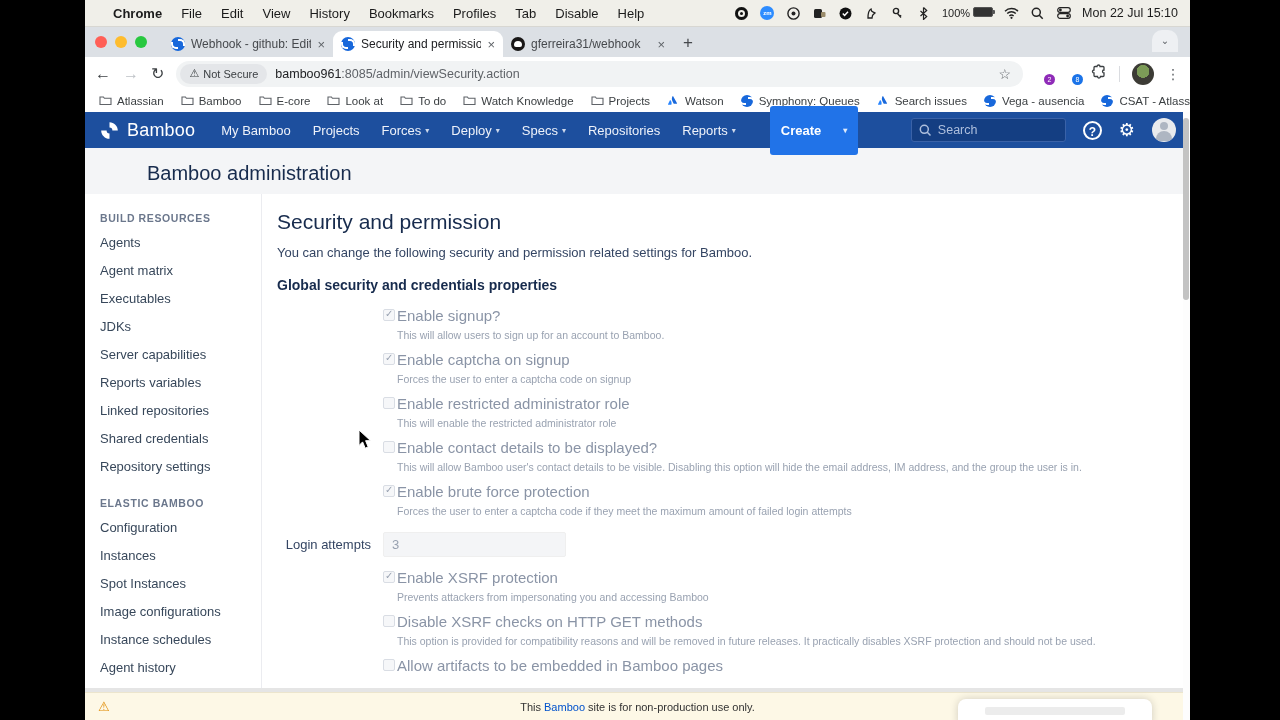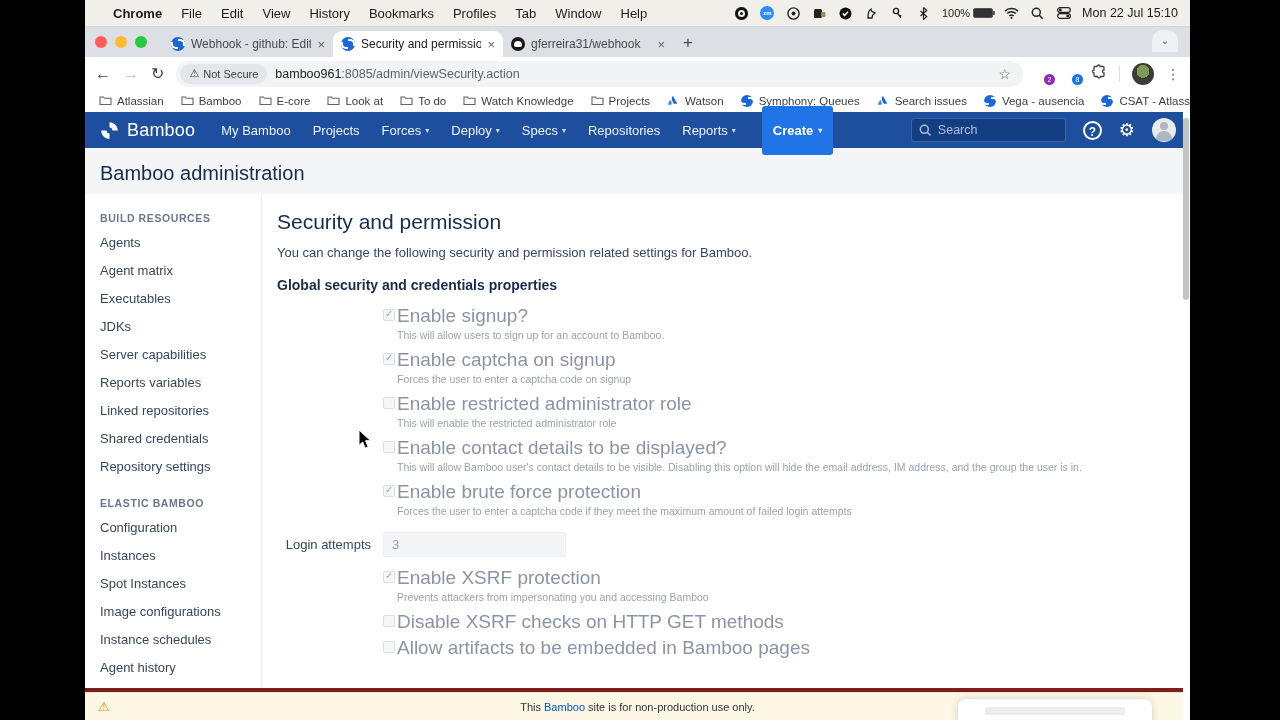--- a/index.html
+++ b/index.html
@@ -1,30 +1,30 @@
 <!DOCTYPE html>
 <html><head>
 <meta charset="utf-8">
 <style>
   * { margin:0; padding:0; box-sizing:border-box; }
   html,body { width:1280px; height:720px; background:#000; overflow:hidden;
               font-family:"Liberation Sans", sans-serif; }
-  .screen { position:absolute; left:85px; top:0; width:1105px; height:720px; background:#7f1d1d; overflow:hidden; }
+  .screen { position:absolute; left:85px; top:0; width:1105px; height:720px; background:#e5e5e5; overflow:hidden; }
 
   
   .menubar { height:27px; background:#f0efe9; display:flex; align-items:center; padding:0 12px; font-size:13px; color:#1b1b1b; border-bottom:1px solid #d8d7d2;}
   .menubar .apple { font-size:14px; margin-right:16px; }
   .menubar .mitem { margin-right:19px; }
   .menubar .mitem.app { font-weight:bold; }
   .menubar .spacer { flex:1; }
   .status { display:flex; align-items:center; gap:11px; }
   .sicon { display:inline-flex; align-items:center; justify-content:center; width:15px; height:15px; font-size:11px; color:#222; }
   .dotblack { width:13px;height:13px;border-radius:50%;background:#111; box-shadow:inset 0 0 0 3px #111, inset 0 0 0 5px #f0efe9; }
   .zoomapp { width:14px;height:14px;border-radius:50%;background:#2d8cff;color:#fff;font-size:6px;display:flex;align-items:center;justify-content:center;font-weight:bold;}
-  .battery { display:flex; align-items:center; gap:3px; font-size:11px; color:#222;}
+  .battery { display:flex; align-items:flex-start; gap:3px; font-size:11px; color:#222;}
   .battbody { width:20px;height:10px;border:1px solid #555;border-radius:2px;position:relative;background:#333;}
   .battbody::after { content:""; position:absolute; right:-3px; top:2px; width:2px;height:4px;background:#555;border-radius:0 1px 1px 0;}
   .clock { font-size:12.5px; color:#1b1b1b; white-space:nowrap; }
 
   
   .tabstrip { height:30px; background:#dce0e5; display:flex; align-items:flex-end; padding:0 10px; position:relative;}
   .lights { display:flex; gap:8px; align-items:center; height:30px; margin-right:16px; }
   .light { width:12px; height:12px; border-radius:50%; }
   .light.r{background:#ff5f57}.light.y{background:#febc2e}.light.g{background:#28c840}
   .tab { width:170px; height:26px; display:flex; align-items:center; padding:0 8px; font-size:12px; color:#46494d; border-radius:9px 9px 0 0; position:relative;}
@@ -65,50 +65,50 @@
   .bm-spacer { flex:1; }
   .bmsep { width:1px; height:14px; background:#dadce0; }
 
   
   .appnav { height:36px; background:#1d4f9e; display:flex; align-items:center; padding:0 14px; color:#fff; }
   .brand { display:flex; align-items:center; gap:7px; margin-right:26px; }
   .brandname { font-size:18px; letter-spacing:.2px; }
   .anav { display:flex; align-items:center; gap:22px; font-size:13px; }
   .anav .ni { display:flex; align-items:center; gap:4px; color:#eef2fa; }
   .caret { font-size:8px; opacity:.85; }
-  .createbtn { background:#2173e8; border-radius:3px; padding:17px 11px; font-size:13px; font-weight:bold; display:flex; gap:5px; align-items:center; margin-left:4px;}
+  .createbtn { background:#2173e8; border-radius:3px; padding:17px 11px; font-size:13px; font-weight:bold; display:flex; gap:22px; align-items:center; margin-left:12px;}
   .nav-right { margin-left:auto; display:flex; align-items:center; gap:17px; }
   .searchbox { width:155px; height:24px; background:#143e82; border:1px solid #3a62a8; border-radius:3px; display:flex; align-items:center; padding:0 7px; gap:6px;}
   .searchbox input { background:transparent; border:none; outline:none; color:#cdd9ef; font-size:12.5px; width:110px; font-family:"Liberation Sans",sans-serif;}
   .searchbox input::placeholder { color:#aebfdd; }
   .qmark { width:19px; height:19px; border:2px solid #fff; border-radius:50%; font-size:12px; line-height:19px; text-align:center; font-weight:bold;}
   .gear { font-size:18px; line-height:18px; }
   .navatar { width:24px; height:24px; border-radius:50%; background:#e8eaed; position:relative; overflow:hidden;}
   .navatar::before{content:"";position:absolute;left:8px;top:4px;width:8px;height:8px;border-radius:50%;background:#aeb6c2;}
   .navatar::after{content:"";position:absolute;left:4px;top:13px;width:16px;height:10px;border-radius:8px 8px 0 0;background:#aeb6c2;}
 
   
   .pagehead { height:50px; background:#f4f5f7; display:flex; align-items:center; padding:0 15px; }
-  .pagetitle { font-size:20px; font-weight:500; color:#172b4d; }
+  .pagetitle { font-size:20px; font-weight:500; color:#172b4d;margin-left:47px; }
 
   
   .bodywrap { position:absolute; top:194px; left:0; width:1098px; height:494px; display:flex; overflow:hidden; background:#fff;}
   .sidebar { width:177px; flex:none; border-right:1px solid #ebecf0; padding:18px 0 0 15px; }
   .sb-h { font-size:10.5px; font-weight:bold; letter-spacing:.6px; color:#6b778c; margin-bottom:9px; }
   .sb-i { font-size:13px; color:#37475a; margin-bottom:9px; padding:2px 0; }
   .sb-gap { height:12px; }
   .main { flex:1; padding:16px 0 0 15px; position:relative; }
   .h1 { font-size:21px; font-weight:500; color:#172b4d; margin-bottom:11px; }
   .intro { font-size:13px; color:#344563; margin-bottom:17px; }
   .h2 { font-size:14px; font-weight:bold; color:#172b4d; margin-bottom:15px; }
 
   .setting { position:relative; padding-left:120px; margin-bottom:11px; }
   .cb { position:absolute; left:106px; top:1px; width:12px; height:12px; border:1px solid #d9dde4; border-radius:2px; background:#f6f7f9; }
   .cb.checked::after { content:"✓"; position:absolute; left:1px; top:-2px; font-size:10px; color:#99a2b1; }
-  .slabel { font-size:19px; color:#8a94a6; line-height:15px; display:block;}
+  .slabel { font-size:15px; color:#8a94a6; line-height:15px; display:block;}
   .sdesc { font-size:10.5px; color:#99a2b1; margin-top:6px; white-space:nowrap; overflow:hidden; }
   .sdesc:empty { display:none; }
 
   .fieldrow { position:relative; padding-left:106px; margin:15px 0 13px; }
   .flabel { position:absolute; left:0; top:5px; width:94px; text-align:right; font-size:13px; color:#344563; }
   .finput { width:183px; height:25px; background:#f4f5f7; border:1px solid #efefef; border-radius:2px; font-size:13px; color:#98a1b0; padding:0 8px; font-family:"Liberation Sans",sans-serif;}
   .fdesc { font-size:10.5px; color:#99a2b1; margin-top:7px; }
 
   
   .footer { position:absolute; left:0; bottom:0; width:1105px; height:28px; background:#fdf8e6; border-top:1px solid #ece5cd; display:flex; align-items:center; }
@@ -133,21 +133,21 @@
   <div class="menubar">
     <span class="apple"></span>
     <span class="mitem app">Chrome</span>
     <span class="mitem">File</span>
     <span class="mitem">Edit</span>
     <span class="mitem">View</span>
     <span class="mitem">History</span>
     <span class="mitem">Bookmarks</span>
     <span class="mitem">Profiles</span>
     <span class="mitem">Tab</span>
-    <span class="mitem">Window</span>
+    <span class="mitem">Disable</span>
     <span class="mitem">Help</span>
     <span class="spacer"></span>
     <span class="status">
       <span class="sicon">
           <span class="dotblack"></span>
         </span>
       <span class="sicon">
           <span class="zoomapp">zm</span>
         </span>
       <span class="sicon">
@@ -486,20 +486,21 @@
       </div>
 
       <div class="setting">
         <span class="cb checked"></span>
         <span class="slabel">Enable XSRF protection</span>
         <div class="sdesc">Prevents attackers from impersonating you and accessing Bamboo</div>
       </div>
       <div class="setting">
         <span class="cb"></span>
         <span class="slabel">Disable XSRF checks on HTTP GET methods</span>
+        <div class="sdesc">This option is provided for compatibility reasons and will be removed in future releases. It practically disables XSRF protection and should not be used.</div>
       </div>
       <div class="setting">
         <span class="cb"></span>
         <span class="slabel">Allow artifacts to be embedded in Bamboo pages</span>
 
       </div>
 
     </div>
   </div>
 

